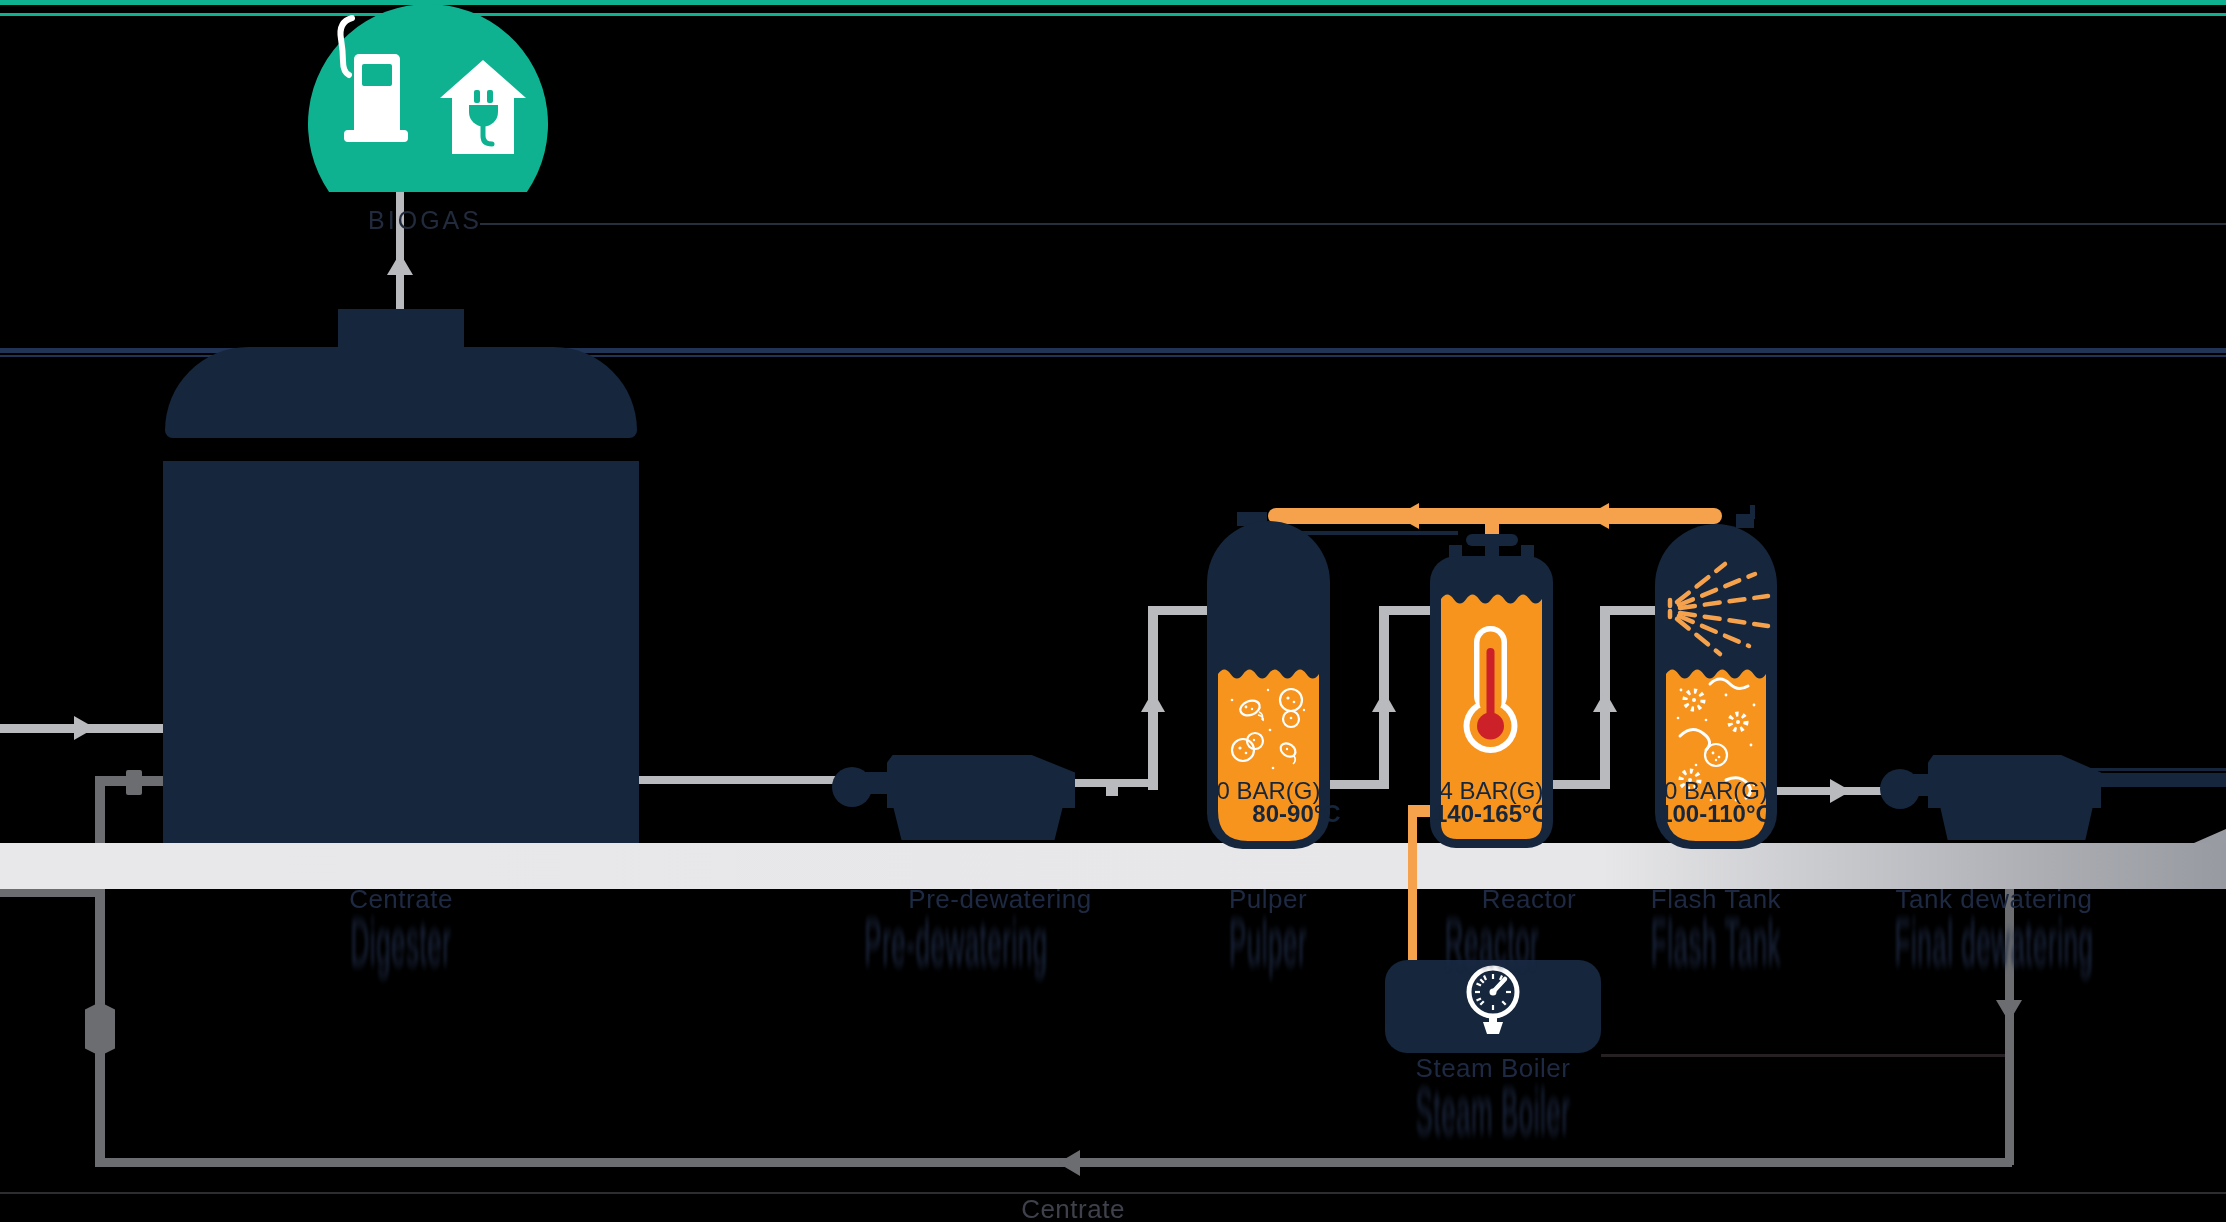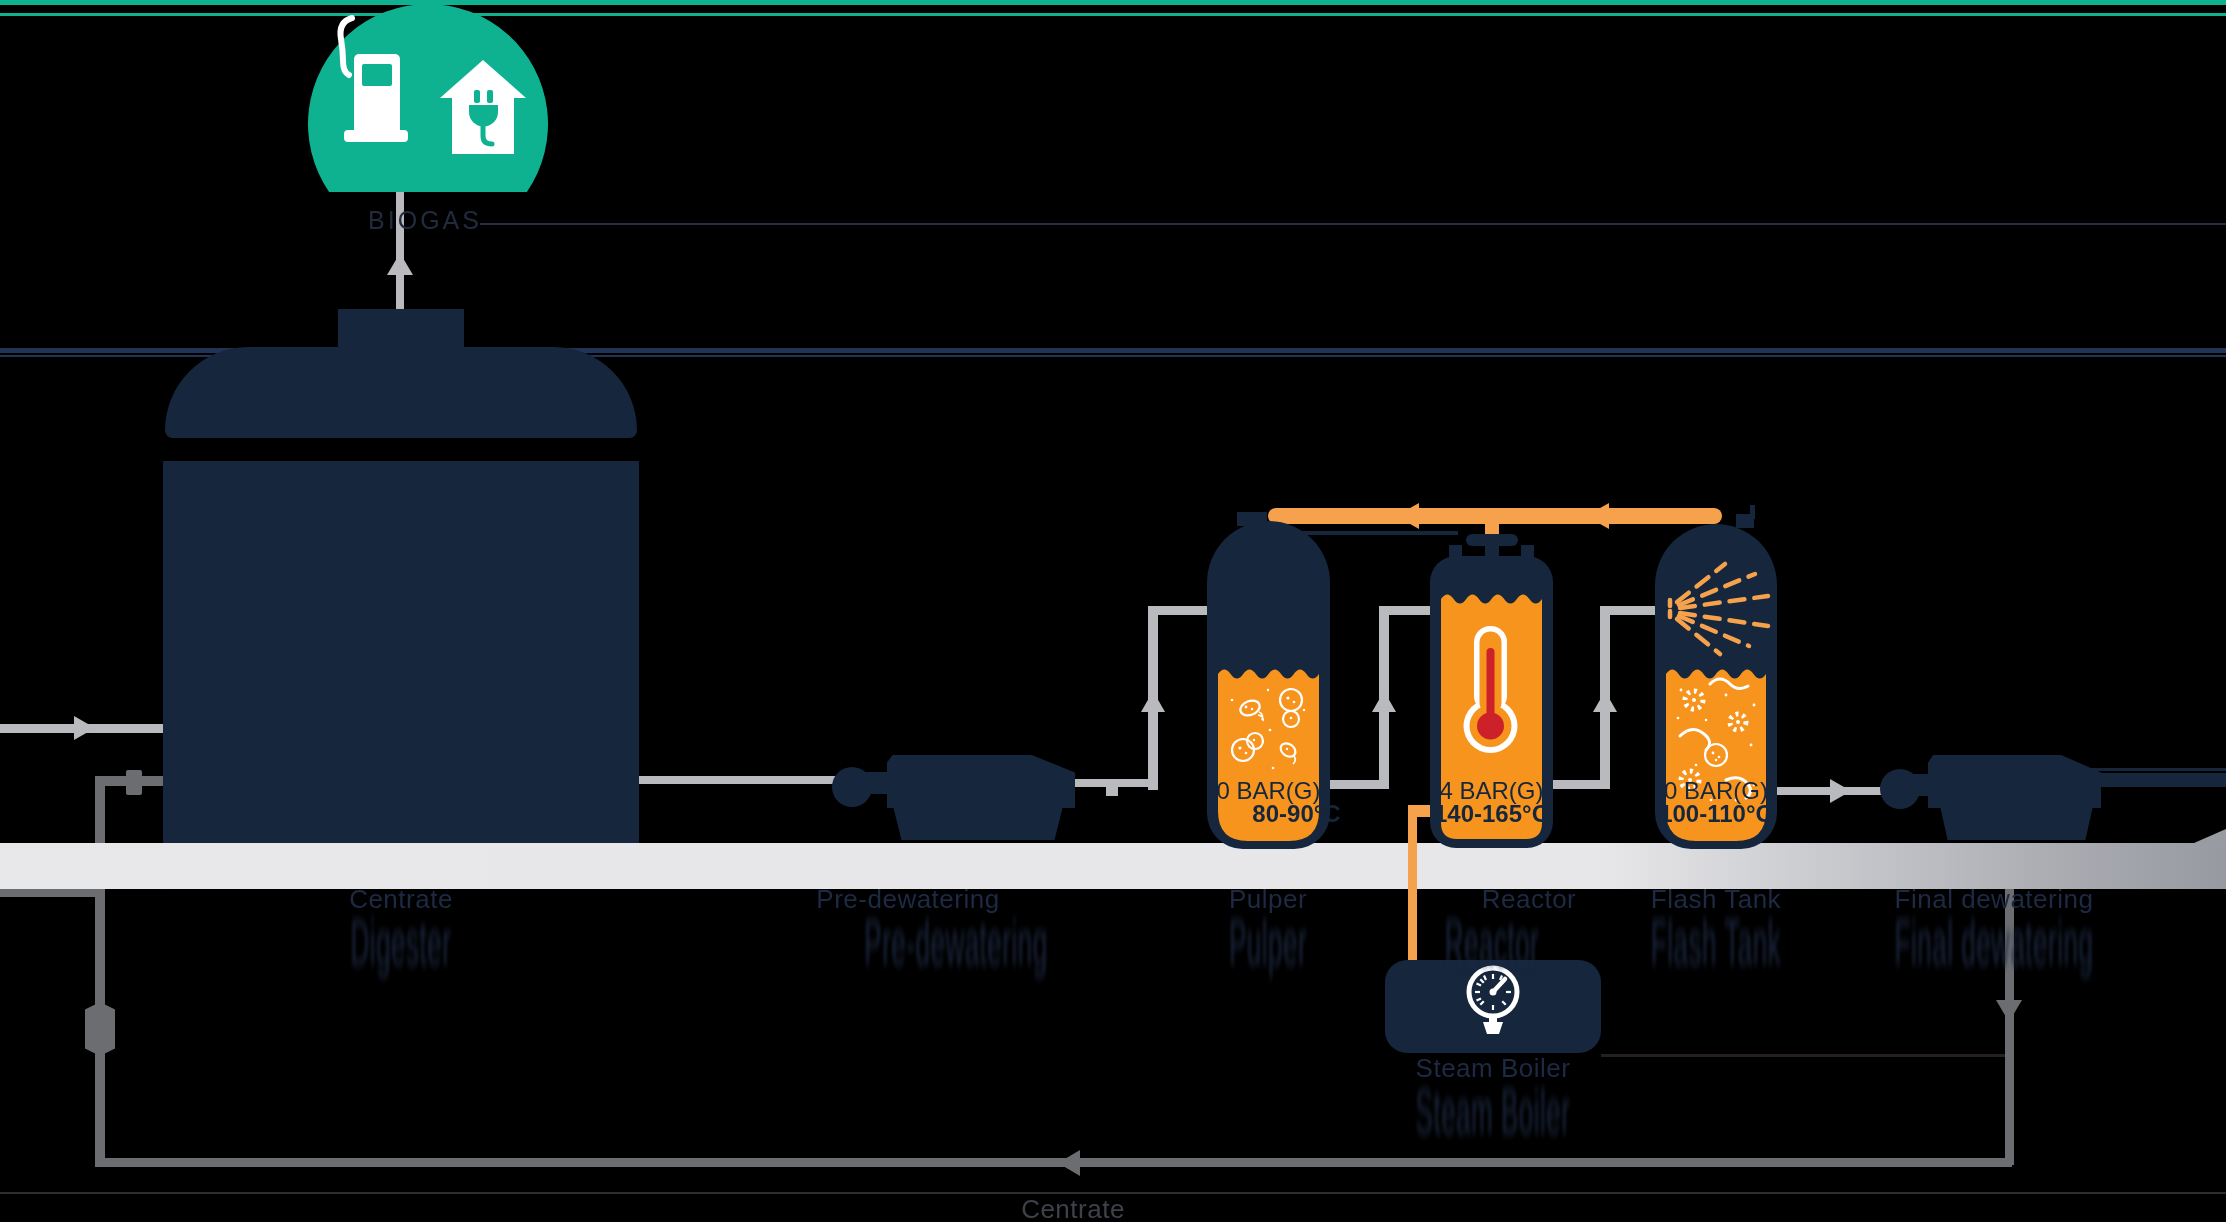--- a/index.html
+++ b/index.html
@@ -238,33 +238,33 @@
     <circle cx="31" cy="30" r="3.5" fill="#fff"></circle>
     <rect x="27" y="54" width="8" height="6" fill="#fff"></rect>
     <polygon points="21,60 41,60 37,72 25,72" fill="#fff"></polygon>
   </svg>
 
   <div class="plabel" style="left:425px;top:206px;font-size:25px;letter-spacing:3px;color:#222B3D;">BIOGAS</div>
 
   <div class="plabel" style="left:401px;top:884px;">Centrate</div>
   <div class="psmear" style="left:401px;top:905px;">Digester</div>
 
-  <div class="plabel" style="left:908px;top:884px;">Pre-dewatering</div>
+  <div class="plabel" style="left:1000px;top:884px;">Pre-dewatering</div>
   <div class="psmear" style="left:956px;top:905px;">Pre-dewatering</div>
 
   <div class="plabel" style="left:1268px;top:884px;">Pulper</div>
   <div class="psmear" style="left:1268px;top:905px;">Pulper</div>
 
   <div class="plabel" style="left:1492px;top:884px;margin-left:37px;">Reactor</div>
   <div class="psmear" style="left:1492px;top:905px;">Reactor</div>
 
   <div class="plabel" style="left:1716px;top:884px;">Flash Tank</div>
   <div class="psmear" style="left:1716px;top:905px;">Flash Tank</div>
 
-  <div class="plabel" style="left:1994px;top:884px;">Final dewatering</div>
+  <div class="plabel" style="left:1994px;top:884px;">Tank dewatering</div>
   <div class="psmear" style="left:1994px;top:905px;">Final dewatering</div>
 
   <div class="plabel" style="left:1493px;top:1053px;">Steam Boiler</div>
   <div class="psmear" style="left:1493px;top:1074px;">Steam Boiler</div>
 
   <div class="plabel" style="left:1073px;top:1194px;color:#3E414B;">Centrate</div>
 
 </div>
 
 </body></html>

